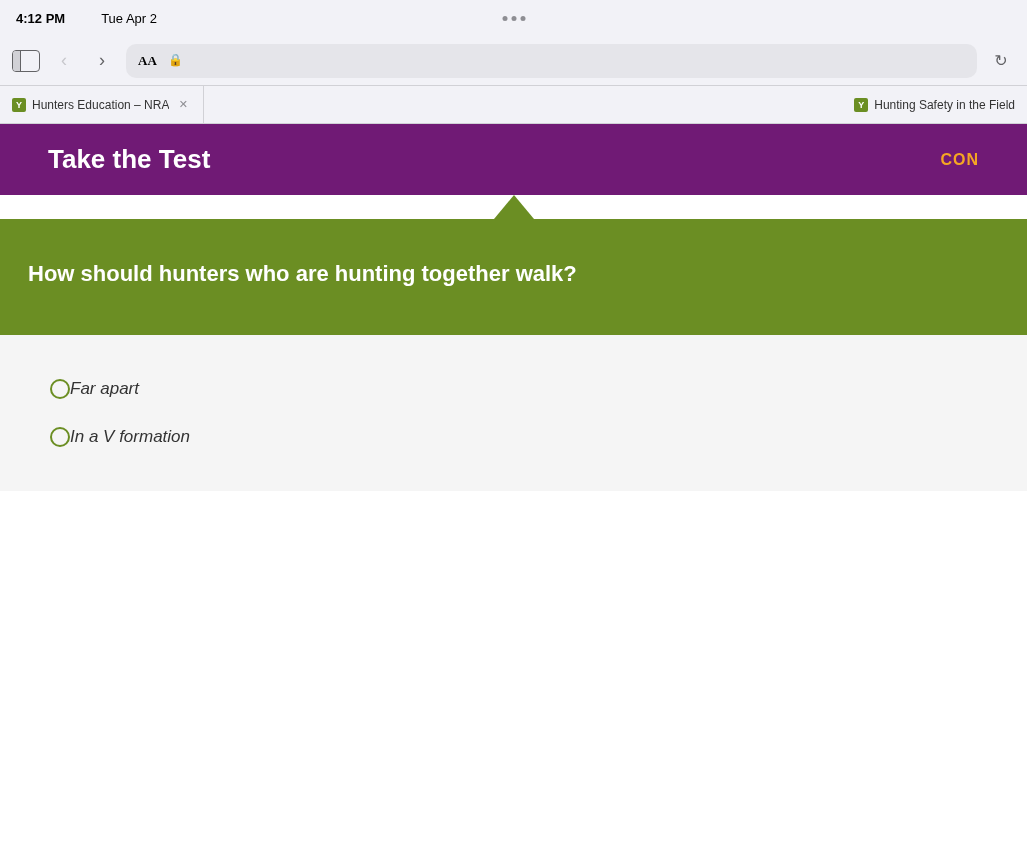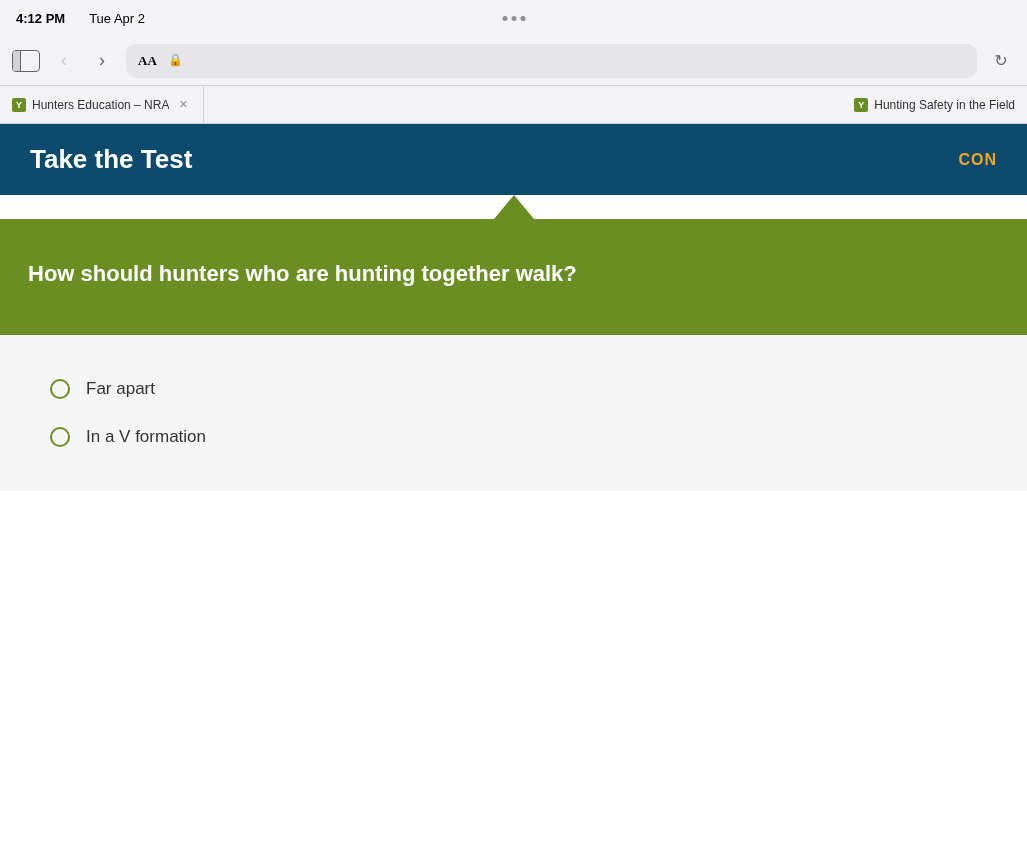--- a/index.html
+++ b/index.html
@@ -11,21 +11,21 @@
       overflow: hidden;
     }
 
     
     .status-bar {
       background: #f2f2f7;
       height: 36px;
       display: flex;
       align-items: center;
       padding: 0 16px;
-      gap: 24px;
+      gap: 36px;
     }
     .status-time {
       font-size: 13px;
       font-weight: 600;
       color: #000;
     }
     .status-date {
       font-size: 13px;
       color: #000;
     }
@@ -184,22 +184,22 @@
     
     .page-wrapper {
       width: 1027px;
       background: #fff;
       height: calc(855px - 36px - 50px - 38px);
       overflow: hidden;
     }
 
     
     .page-header {
-      background: #0c4a6e;
-      padding: 20px 30px;
+      background: #701a75;
+      padding: 20px 48px;
       display: flex;
       align-items: center;
       justify-content: space-between;
     }
     .page-title-text {
       font-size: 26px;
       font-weight: 600;
       color: #fff;
     }
     .continue-label {
@@ -239,23 +239,24 @@
     }
 
     
     .answers-section {
       background: #f5f5f5;
       padding: 30px 50px;
     }
     .answer-option {
       display: flex;
       align-items: center;
-      gap: 16px;
+      gap: 0;
       padding: 14px 0;
       cursor: pointer;
+      font-style: italic;
     }
     .radio-circle {
       width: 20px;
       height: 20px;
       border: 2px solid #6b8e23;
       border-radius: 50%;
       flex-shrink: 0;
       background: transparent;
     }
     .answer-label {

